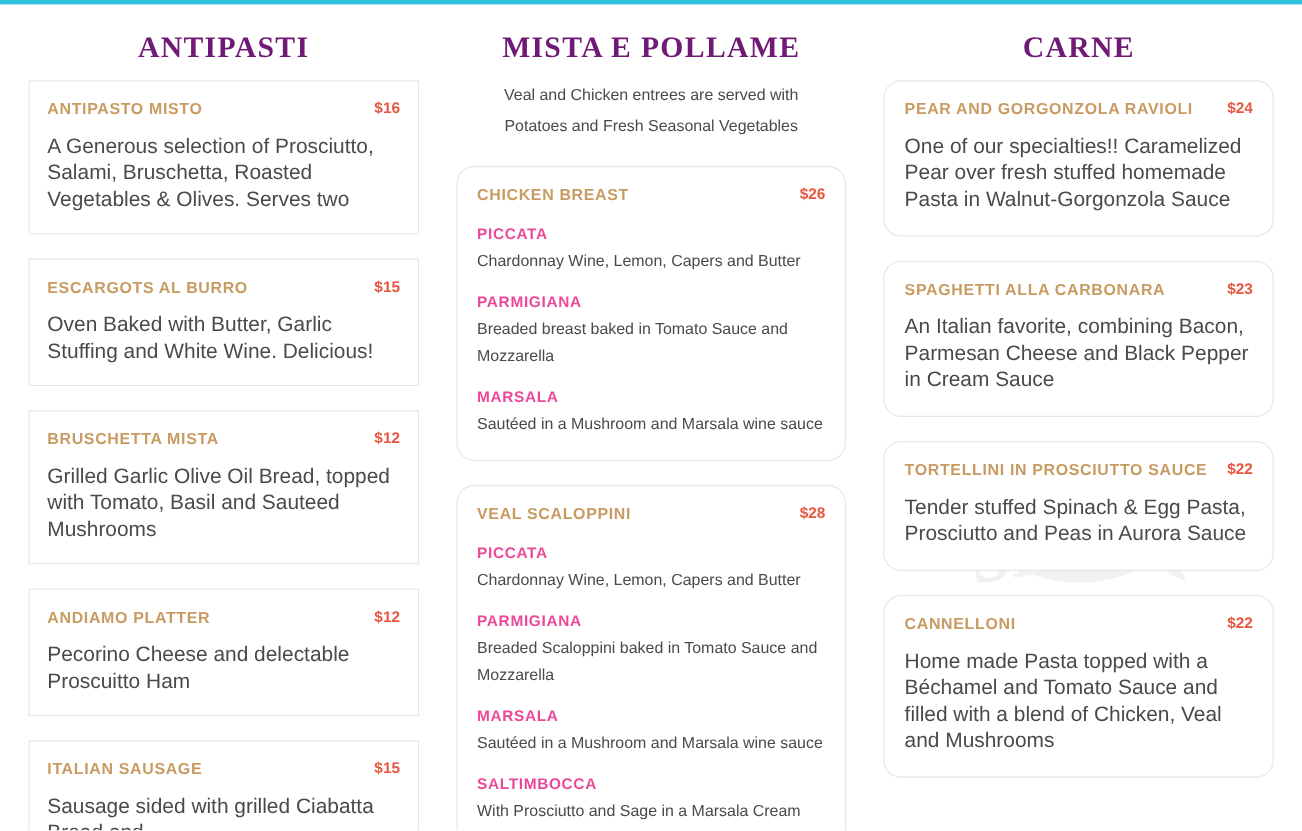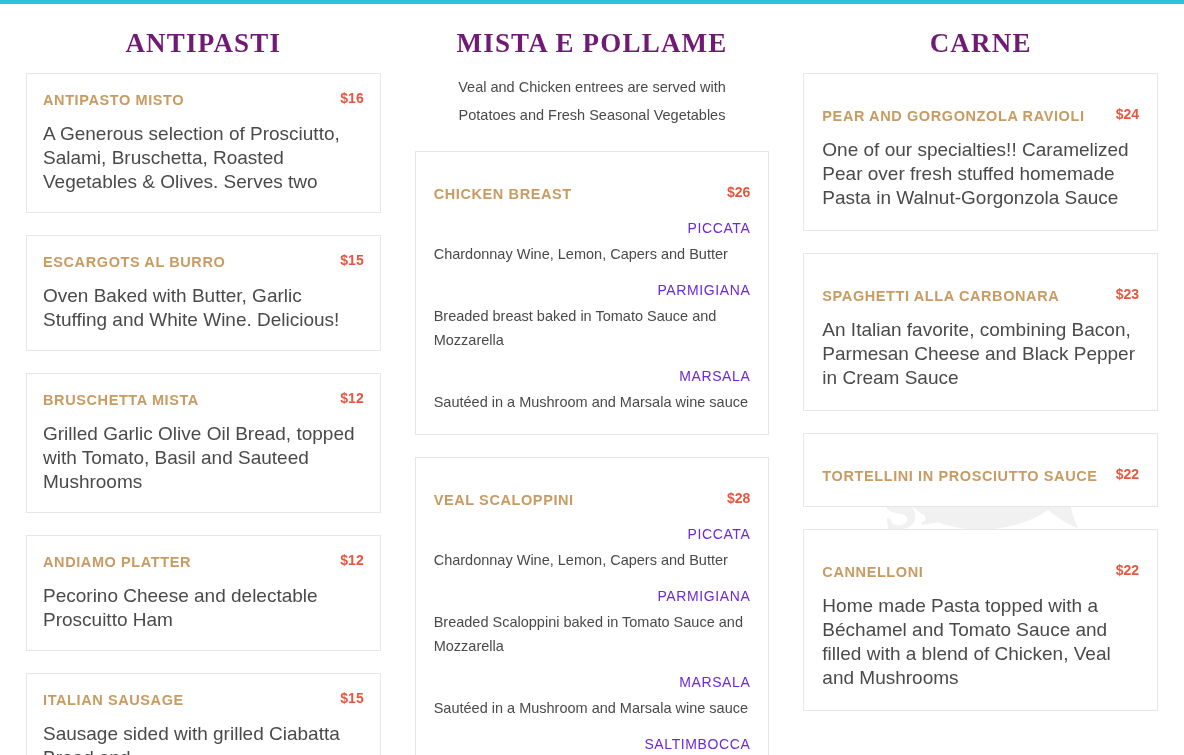--- a/index.html
+++ b/index.html
@@ -71,21 +71,21 @@
     font-size: 14.5px;
     line-height: 28px;
     margin: 0 14px 22px 14px;
   }
   .card {
     border: 1px solid #e6e6e6;
     background: #fff;
     padding: 16px 16px 18px 16px;
     margin-bottom: 22px;
   }
-  .card.pad-wide { padding: 32px 18px 20px 18px; }
+  .card.pad-wide { padding: 16px 18px 20px 18px; border-radius: 16px; }
   .item-head {
     display: flex;
     justify-content: space-between;
     align-items: flex-start;
   }
   .item-name {
     color: #c89b62;
     font-weight: bold;
     font-size: 14.5px;
     letter-spacing: 0.6px;
@@ -103,26 +103,25 @@
   .item-desc {
     color: #4a4a4a;
     font-size: 19px;
     line-height: 24px;
     margin-top: 12px;
   }
   .sub {
     margin-top: 16px;
   }
   .sub-name {
-    color: #6d28d9;
-    font-weight: normal;
+    color: #ec4899;
+    font-weight: bold;
     font-size: 14px;
     letter-spacing: 0.6px;
     text-transform: uppercase;
-    text-align: right;
   }
   .sub-desc {
     color: #4a4a4a;
     font-size: 14.5px;
     line-height: 24px;
     margin-top: 6px;
   }
   .clip-bottom { }
 </style>
 </head>
@@ -248,20 +247,21 @@
           <div class="item-price">$23</div>
         </div>
         <div class="item-desc">An Italian favorite, combining Bacon, Parmesan Cheese and Black Pepper in Cream Sauce</div>
       </div>
 
       <div class="card pad-wide">
         <div class="item-head">
           <div class="item-name">TORTELLINI IN PROSCIUTTO SAUCE</div>
           <div class="item-price">$22</div>
         </div>
+        <div class="item-desc">Tender stuffed Spinach &amp; Egg Pasta, Prosciutto and Peas in Aurora Sauce</div>
       </div>
 
       <div class="card pad-wide">
         <div class="item-head">
           <div class="item-name">CANNELLONI</div>
           <div class="item-price">$22</div>
         </div>
         <div class="item-desc">Home made Pasta topped with a Béchamel and Tomato Sauce and filled with a blend of Chicken, Veal and Mushrooms</div>
       </div>
     </div>

